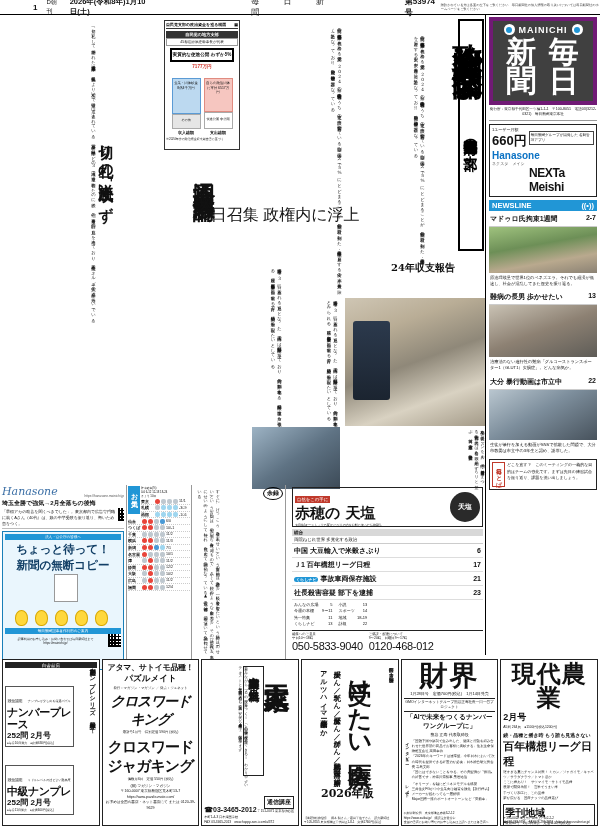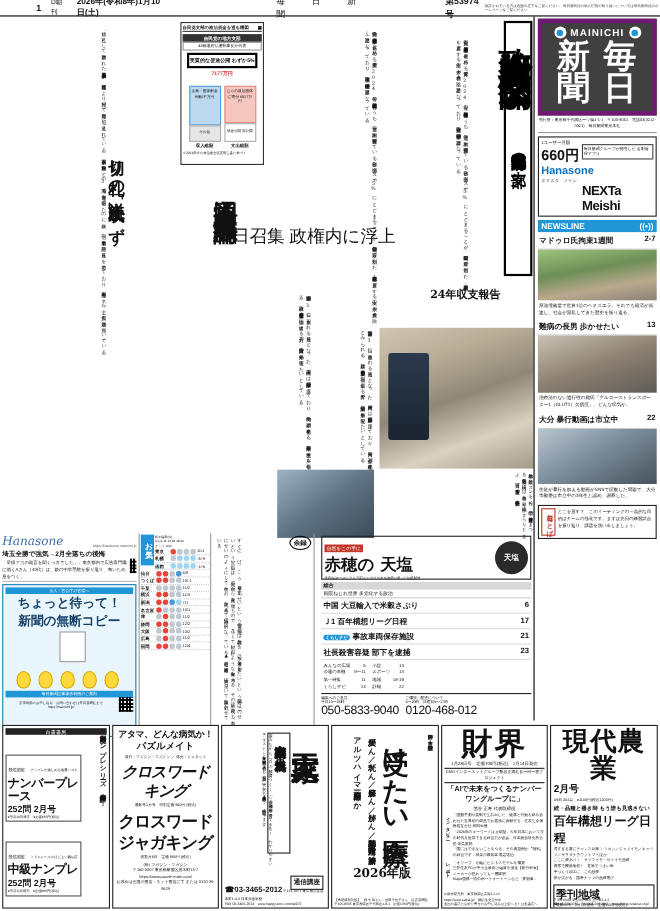--- a/index.html
+++ b/index.html
@@ -689,21 +689,21 @@
           <span class="sm">シリーズ最難問 高い完成度の難問</span>
           <div class="nm">難問ナンプレ極</div>
           
           
         </div>
       </div>
 
     </div>
 
     <div class="adbox adcross">
-      <div class="l1">アタマ、どんな病気か！</div>
+      <div class="l1">アタマ、サトイモ品種！</div>
       <div class="l2">パズルメイト</div>
       <div class="sm">発行：マガジン・マガジン ／ 発売：ジュネット</div>
       <div class="logo1">クロスワードキング</div>
       <div class="sm">最新号1月号　特別定価 590円 (税込)</div>
       <div class="logo2">クロスワードジャガキング</div>
       <div class="sm">偶数月6日　定価 550円 (税込)</div>
       <div class="ft" style="white-space:pre-line;">(株) マガジン・マガジン
 〒160-0007 東京都新宿区荒木町13-7
 https://www.puzzle-mate.com/
 お求めは全国の書店・ネット書店にて または 0120-39-9629</div>

